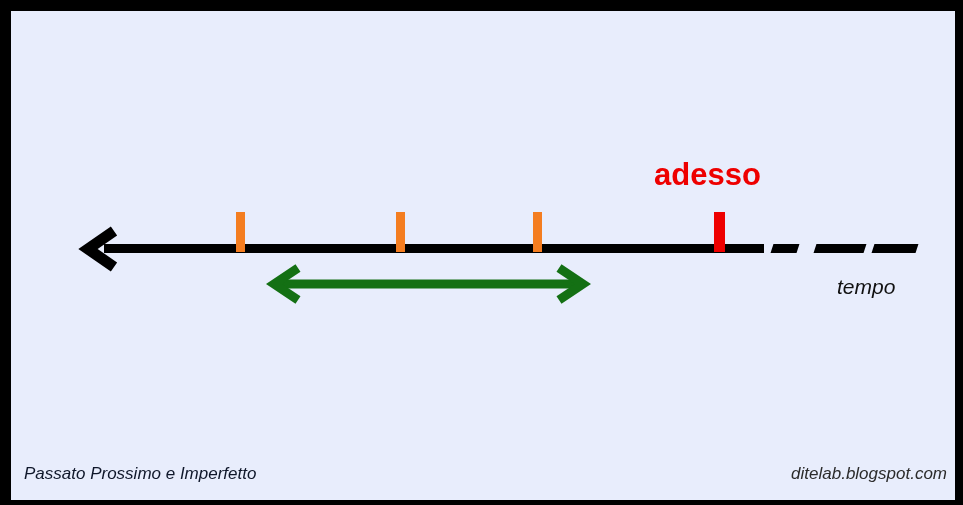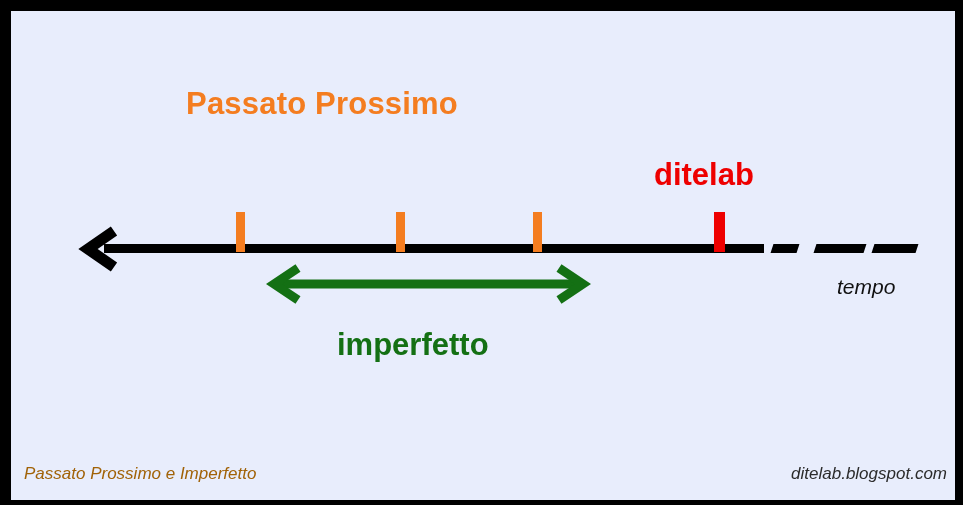--- a/index.html
+++ b/index.html
@@ -118,21 +118,21 @@
     width: 325px; height: 40px;
   }
   .green-arrow svg { display: block; }
 
   
   .caption-left {
     position: absolute;
     left: 24px; top: 464px;
     font-size: 17px;
     font-style: italic;
-    color: #a16207;
+    color: #0f172a;
     white-space: nowrap;
   }
   .caption-right {
     position: absolute;
     right: 16px; top: 464px;
     font-size: 17px;
     font-style: italic;
     color: #2b2b2b;
     white-space: nowrap;
   }
@@ -140,23 +140,22 @@
 </head>
 <body>
 
 <div id="canvas">
 
   <div class="frame-top"></div>
   <div class="frame-left"></div>
   <div class="frame-right"></div>
   <div class="frame-bottom"></div>
 
-  <div class="label-passato">Passato Prossimo</div>
 
-  <div class="label-adesso">ditelab</div>
+  <div class="label-adesso">adesso</div>
 
   <div class="timeline-line"></div>
 
   <div class="timeline-arrowhead">
     <svg width="48" height="48" viewBox="0 0 48 48">
       <polyline points="40,6 14,24 40,42" fill="none" stroke="#000000" stroke-width="11" stroke-linecap="butt" stroke-linejoin="miter"></polyline>
     </svg>
   </div>
 
   <div class="dash dash-1"></div>
@@ -171,18 +170,17 @@
   <div class="label-tempo">tempo</div>
 
   <div class="green-arrow">
     <svg width="325" height="40" viewBox="0 0 325 40">
       <line x1="14" y1="20" x2="311" y2="20" stroke="#147014" stroke-width="9" stroke-linecap="butt"></line>
       <polyline points="32,4 8,20 32,36" fill="none" stroke="#147014" stroke-width="9" stroke-linecap="butt" stroke-linejoin="miter"></polyline>
       <polyline points="293,4 317,20 293,36" fill="none" stroke="#147014" stroke-width="9" stroke-linecap="butt" stroke-linejoin="miter"></polyline>
     </svg>
   </div>
 
-  <div class="label-imperfetto">imperfetto</div>
 
   <div class="caption-left">Passato Prossimo e Imperfetto</div>
   <div class="caption-right">ditelab.blogspot.com</div>
 
 </div>
 
 </body></html>

